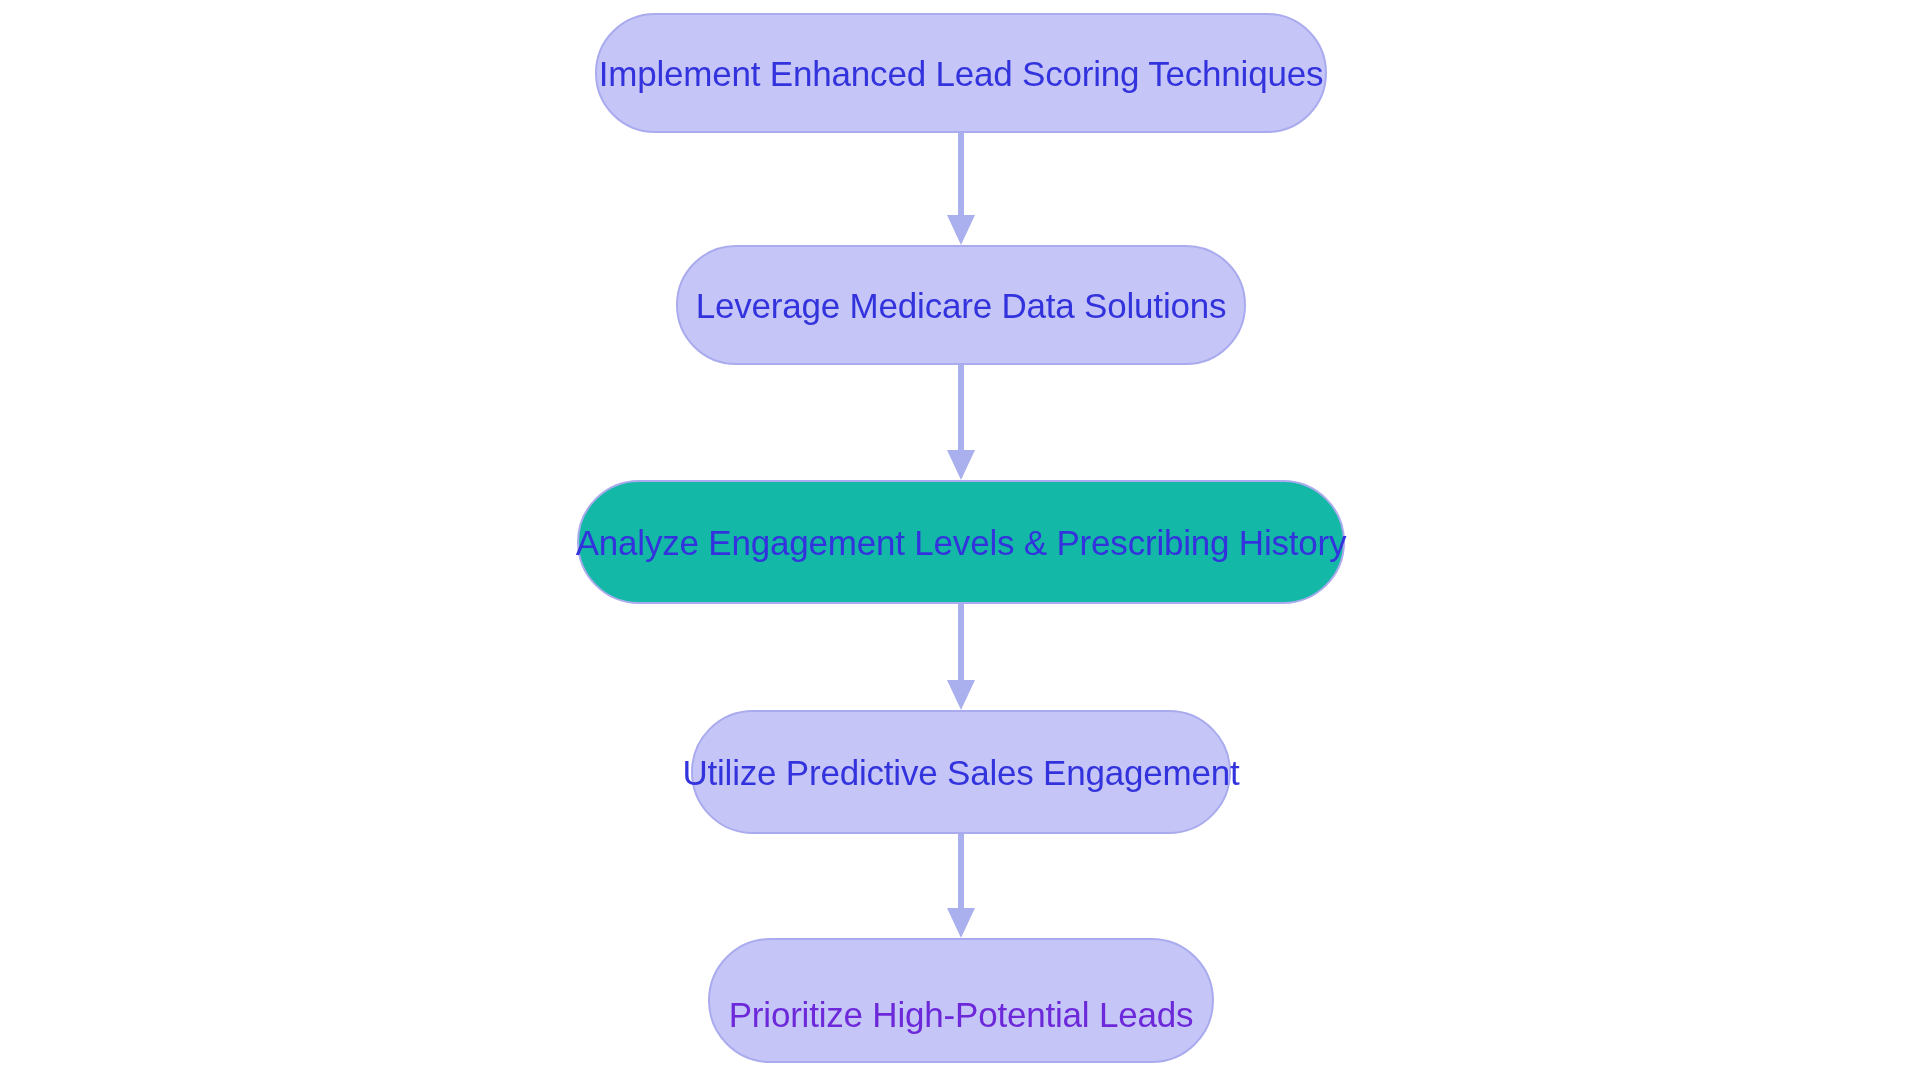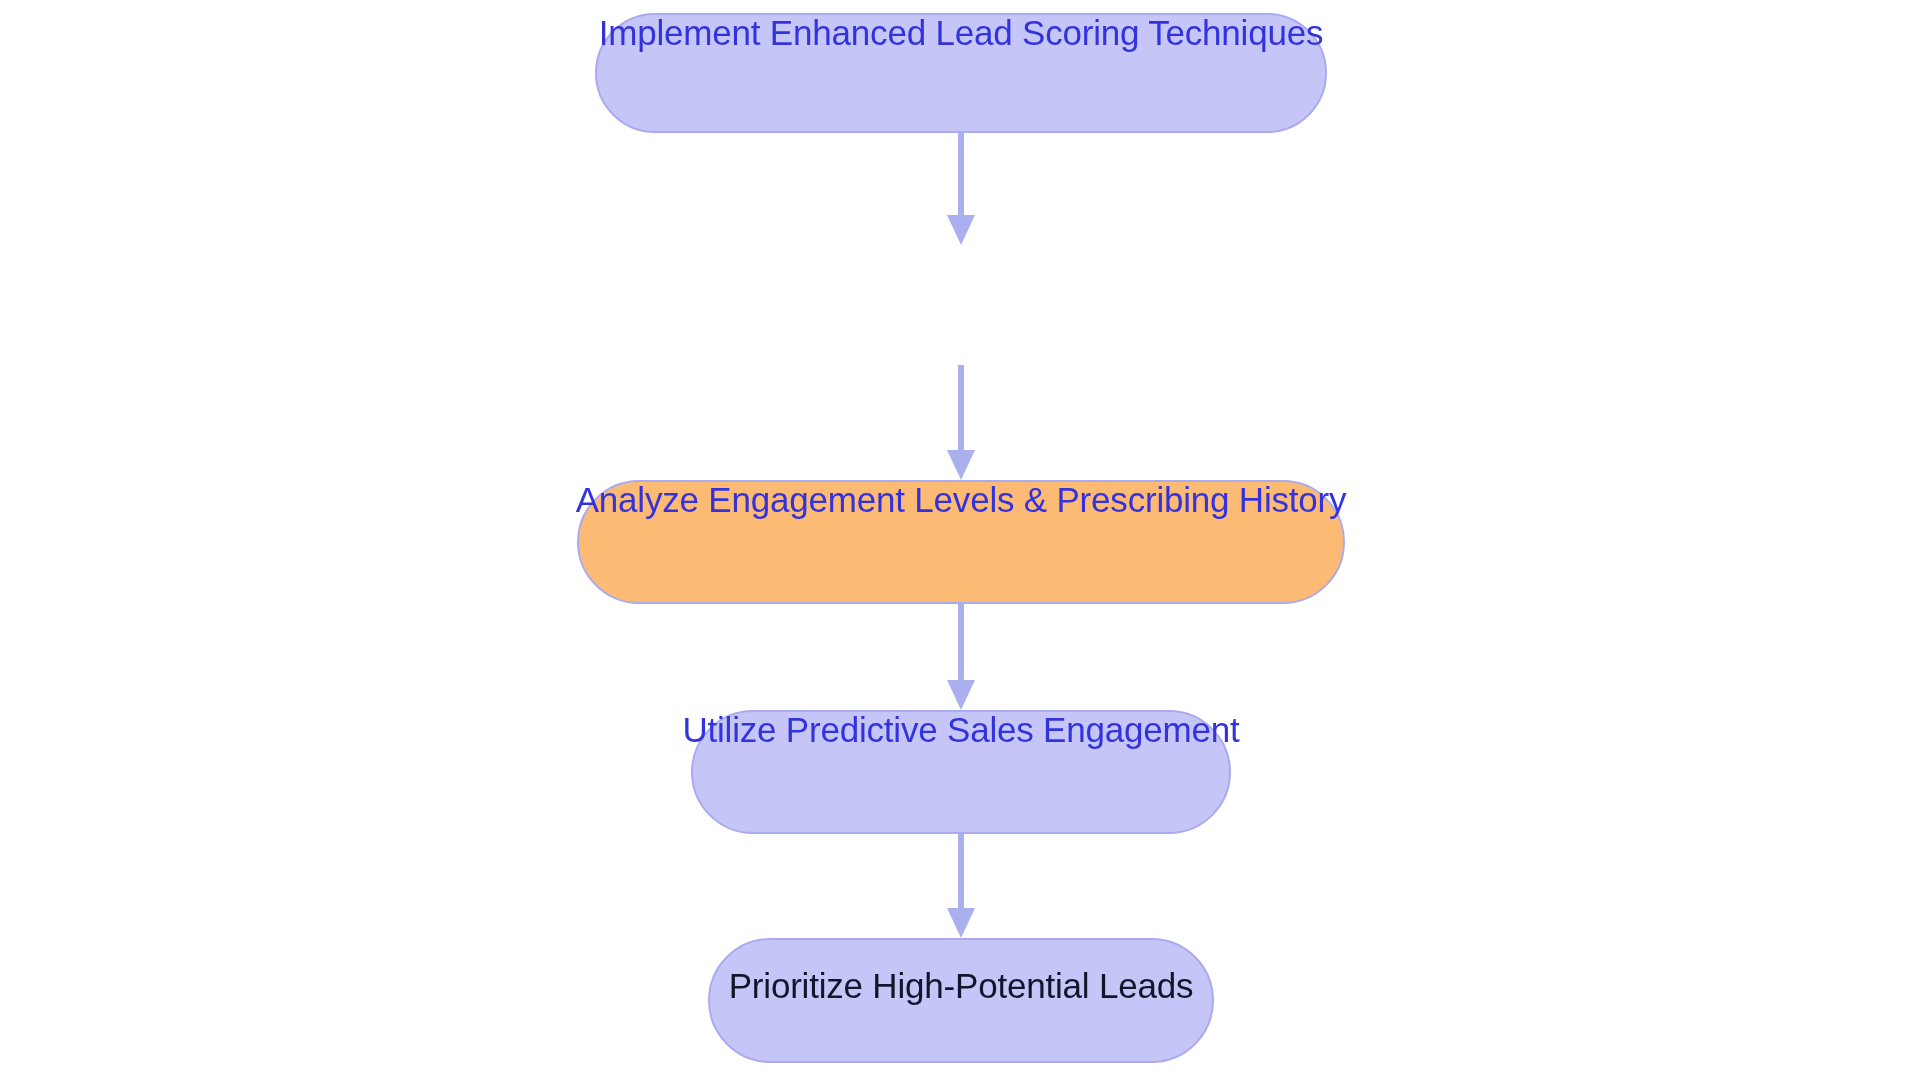--- a/index.html
+++ b/index.html
@@ -20,21 +20,21 @@
     width: 1920px;
     height: 1083px;
     background: #ffffff;
   }
 
   
   .node {
     position: absolute;
     box-sizing: border-box;
     display: flex;
-    align-items: flex-start;
+    align-items: center;
     justify-content: center;
     background: #c5c6f7;
     border: 2px solid #0c4a6e;
     border-radius: 999px;
     transform: translateX(-50%);
   }
   .node-label {
     color: #3333dd;
     font-family: "Liberation Sans", sans-serif;
     font-size: 35px;
@@ -79,22 +79,25 @@
     </div>
     <div class="arrow" style="left: 961px; top: 834px; width: 30px; height: 104px;">
       <svg width="30" height="104" viewBox="0 0 30 104">
         <rect x="12" y="0" width="6" height="76" fill="#aab0ee"></rect>
         <polygon points="1,74 29,74 15,104" fill="#aab0ee"></polygon>
       </svg>
     </div>
     <div class="node" id="node-1" style="left: 961px; top: 13px; width: 732px; height: 120px; background: rgb(197, 198, 247); border-color: rgb(170, 171, 238);">
       <span class="node-label" style="color: rgb(51, 51, 221);">Implement Enhanced Lead Scoring Techniques</span>
     </div>
-    <div class="node" id="node-3" style="left: 961px; top: 480px; width: 768px; height: 124px; background: #fdba74; border-color: rgb(170, 171, 238);">
+    <div class="node" id="node-2" style="left: 961px; top: 245px; width: 570px; height: 120px; background: rgb(197, 198, 247); border-color: rgb(170, 171, 238);">
+      <span class="node-label" style="color: rgb(51, 51, 221);">Leverage Medicare Data Solutions</span>
+    </div>
+    <div class="node" id="node-3" style="left: 961px; top: 480px; width: 768px; height: 124px; background: #14b8a6; border-color: rgb(170, 171, 238);">
       <span class="node-label" style="color: rgb(51, 51, 221);">Analyze Engagement Levels &amp; Prescribing History</span>
     </div>
     <div class="node" id="node-4" style="left: 961px; top: 710px; width: 540px; height: 124px; background: rgb(197, 198, 247); border-color: rgb(170, 171, 238);">
       <span class="node-label" style="color: rgb(51, 51, 221);">Utilize Predictive Sales Engagement</span>
     </div>
     <div class="node" id="node-5" style="left: 961px; top: 938px; width: 506px; height: 125px; background: rgb(197, 198, 247); border-color: rgb(170, 171, 238);">
-      <span class="node-label" style="color: #0f172a; margin-top: 28px;">Prioritize High-Potential Leads</span>
+      <span class="node-label" style="color: #6d28d9; margin-top: 28px;">Prioritize High-Potential Leads</span>
     </div>
   </div>
 
 </body></html>

